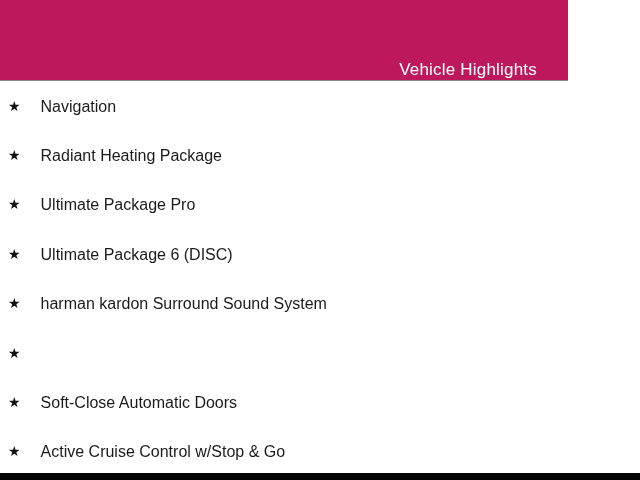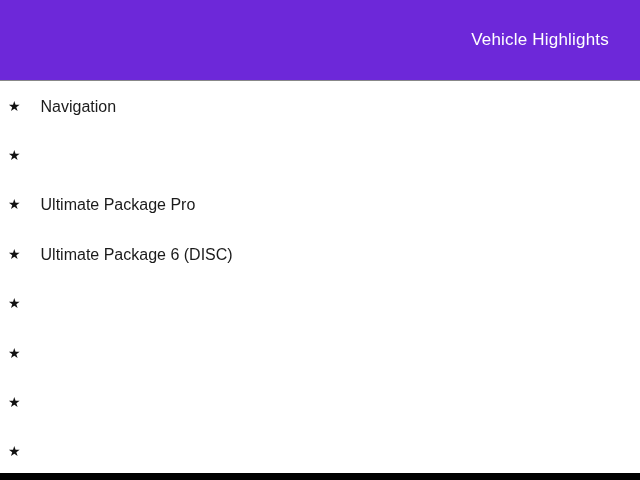--- a/index.html
+++ b/index.html
@@ -14,27 +14,27 @@
   .card {
     position: relative;
     width: 640px;
     height: 480px;
     background: #ffffff;
   }
   .header {
     position: absolute;
     top: 0;
     left: 0;
-    width: 640px;
+    width: 568px;
     height: 81px;
-    background: #6d28d9;
+    background: #be185d;
     border-bottom: 1px solid #888888;
     box-sizing: border-box;
     display: flex;
-    align-items: center;
+    align-items: flex-end;
     justify-content: flex-end;
     padding-right: 31px;
   }
   .header-title {
     color: #ffffff;
     font-size: 17px;
     font-weight: 400;
     letter-spacing: 0.2px;
     white-space: nowrap;
   }
@@ -84,44 +84,48 @@
   </div>
 
   <div class="list">
   <div class="row">
     <span class="star">★</span>
     <span class="label">Navigation</span>
   </div>
 
   <div class="row">
     <span class="star">★</span>
+    <span class="label">Radiant Heating Package</span>
   </div>
 
   <div class="row">
     <span class="star">★</span>
     <span class="label">Ultimate Package Pro</span>
   </div>
 
   <div class="row">
     <span class="star">★</span>
     <span class="label">Ultimate Package 6 (DISC)</span>
   </div>
 
   <div class="row">
     <span class="star">★</span>
+    <span class="label">harman kardon Surround Sound System</span>
   </div>
 
   <div class="row">
     <span class="star">★</span>
   </div>
 
   <div class="row">
     <span class="star">★</span>
+    <span class="label">Soft-Close Automatic Doors</span>
   </div>
 
   <div class="row">
     <span class="star">★</span>
+    <span class="label">Active Cruise Control w/Stop &amp; Go</span>
   </div>
 </div>
 
   <div class="footer-bar"></div>
 
 </div>
 
 </body></html>

